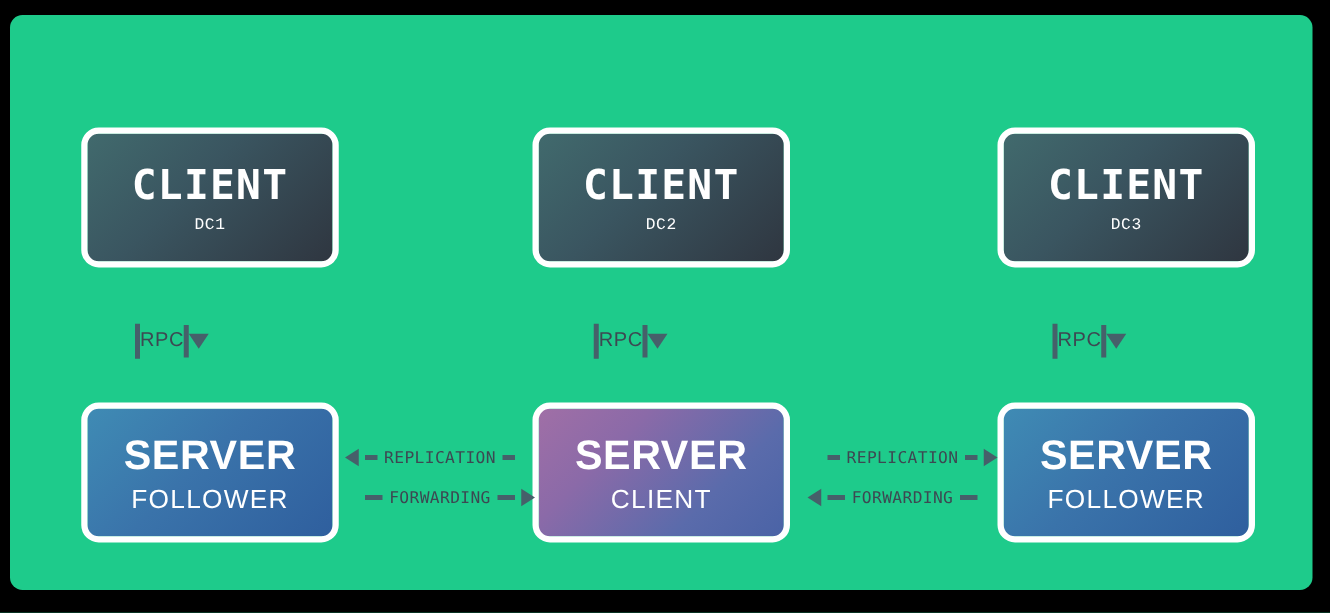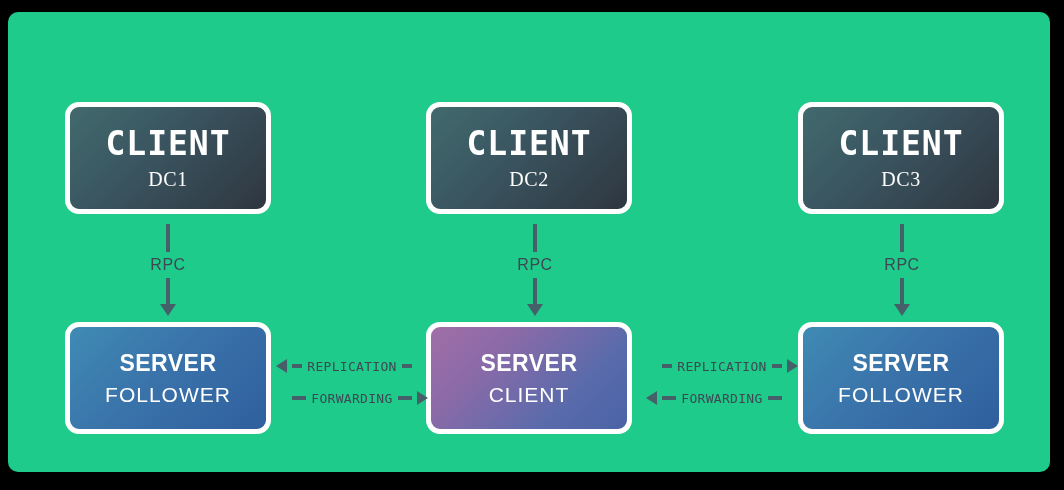--- a/index.html
+++ b/index.html
@@ -73,33 +73,33 @@
   .node.client {
     background: linear-gradient(135deg, #416a6d 0%, #3a5560 42%, #2f3640 100%);
   }
   .node.client .title {
     font-family: "DejaVu Sans Mono", "Liberation Mono", monospace;
     font-size: 33px;
     font-weight: bold;
     letter-spacing: 1px;
   }
   .node.client .sub {
-    font-family: Liberation Serif, serif;
-    font-size: 20px;
+    font-family: Liberation Mono, monospace;
+    font-size: 13px;
     letter-spacing: 0.5px;
   }
 
   .node.server {
     background: linear-gradient(135deg, #3f8bb4 0%, #3a73aa 45%, #2f5f9e 100%);
   }
   .node.server.leader {
     background: linear-gradient(135deg, #a06fa6 0%, #8b6aa8 30%, #5a6bab 70%, #4a63a6 100%);
   }
   .node.server .title {
-    font-size: 23px;
+    font-size: 33px;
     font-weight: bold;
     letter-spacing: 0.5px;
   }
   .node.server .sub {
     font-size: 21px;
     letter-spacing: 1px;
     font-weight: normal;
   }
 
   
@@ -109,21 +109,21 @@
   .row-client { top: 90px; }
   .row-server { top: 310px; }
 
   
   .rpc {
     position: absolute;
     width: 120px;
     top: 212px;
     height: 98px;
     display: flex;
-    flex-direction: column;
+    flex-direction: row;
     align-items: center;
   }
   .rpc .seg-top {
     width: 4px;
     height: 28px;
     background: #46606a;
   }
   .rpc .rpc-label {
     font-size: 16px;
     color: #3d4852;

